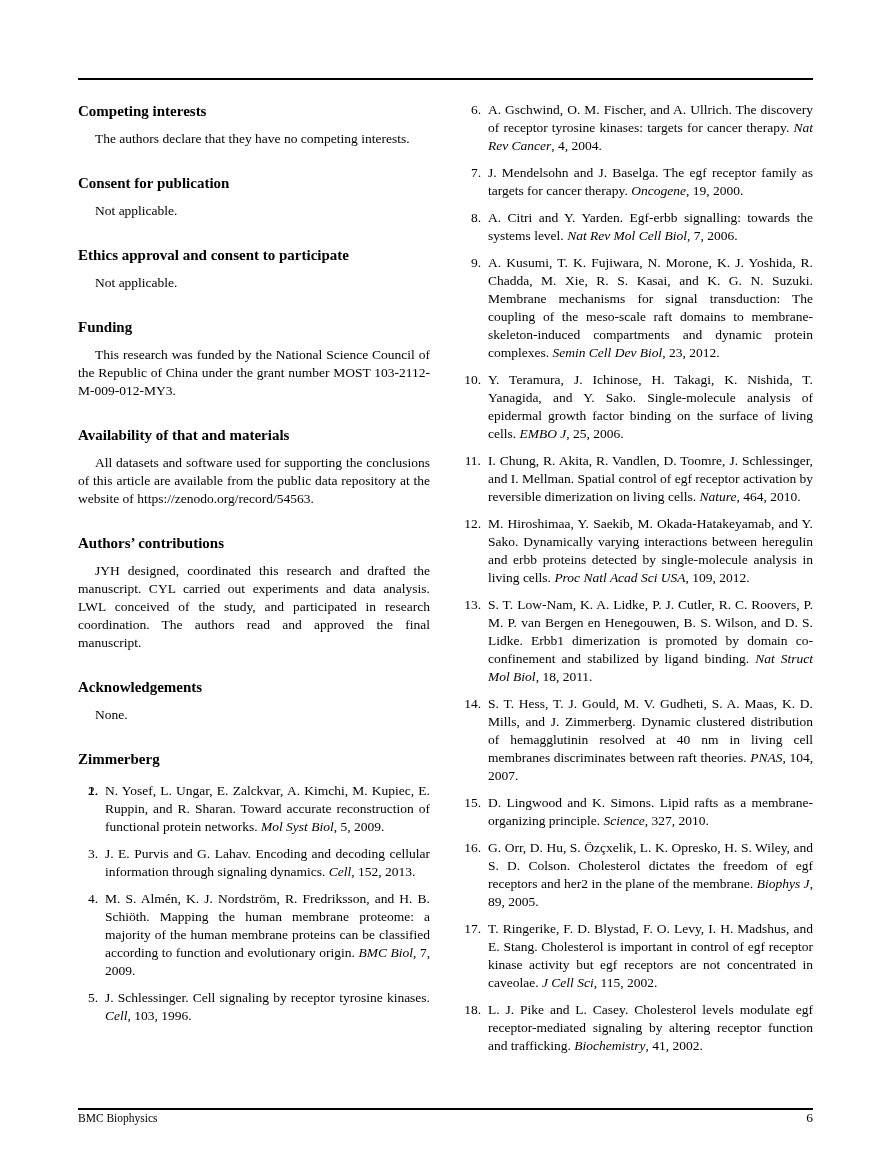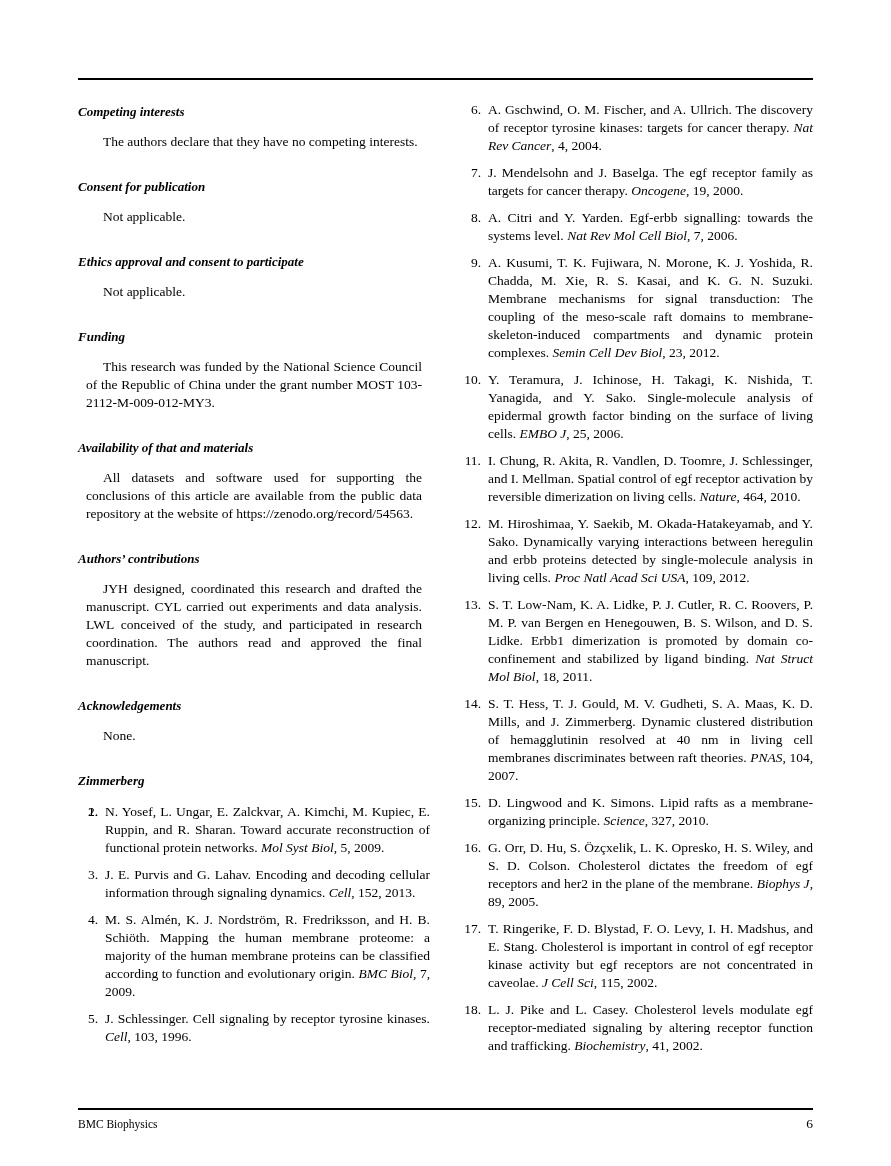--- a/index.html
+++ b/index.html
@@ -22,34 +22,33 @@
   .columns {
     position: absolute;
     left: 78px;
     top: 94px;
     width: 735px;
     display: flex;
     gap: 31px;
   }
   .col { flex: 0 0 352px; width: 352px; }
   h2.sec-heading {
-    font-size: 13px;
+    font-size: 15px;
     line-height: 27px;
     font-weight: bold;
     margin: 22px 0 5px 0;
     text-align: justify;
     hyphens: manual;
-    font-style: italic;
     -webkit-hyphens: manual;
   }
   section.sec:first-child h2.sec-heading { margin-top: 4px; }
   p.sec-body {
     font-size: 13.5px;
     line-height: 18px;
-    margin: 8px;
+    margin: 0;
     text-align: justify;
     text-indent: 17px;
   }
   ol.refs {
     list-style: none;
     margin: 7px 0 0 0;
     padding: 0;
     font-size: 13.5px;
     line-height: 18px;
   }
@@ -69,21 +68,20 @@
   }
   .footer {
     position: absolute;
     left: 78px;
     right: 78px;
     top: 1108px;
     border-top: 2px solid #000000;
     display: flex;
     justify-content: space-between;
     align-items: baseline;
-    padding-top: 6px;
   }
   .footer-journal { font-size: 11.5px; }
   .footer-pagenum { font-size: 13.5px; }
 </style>
 </head>
 <body>
 
 <div class="page">
   <div class="top-rule"></div>
 

